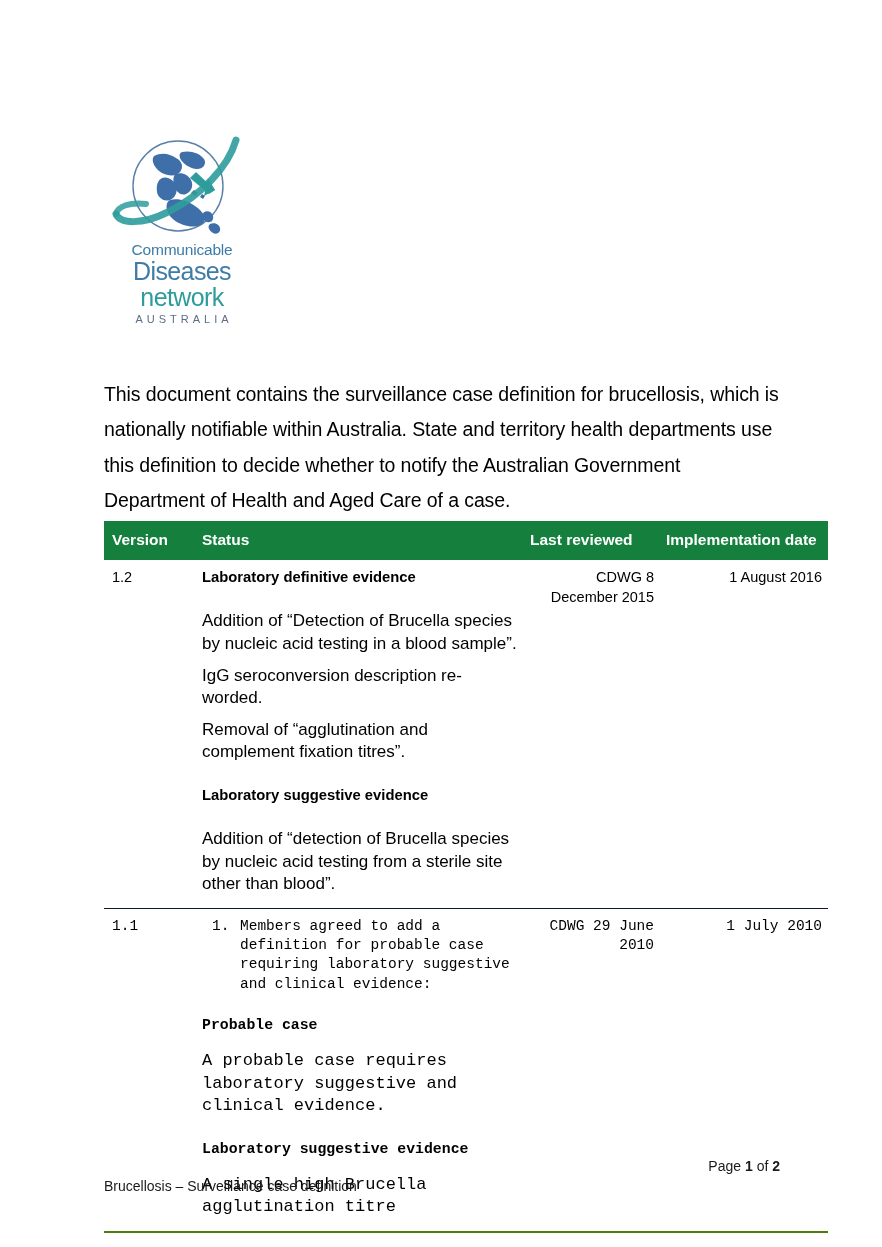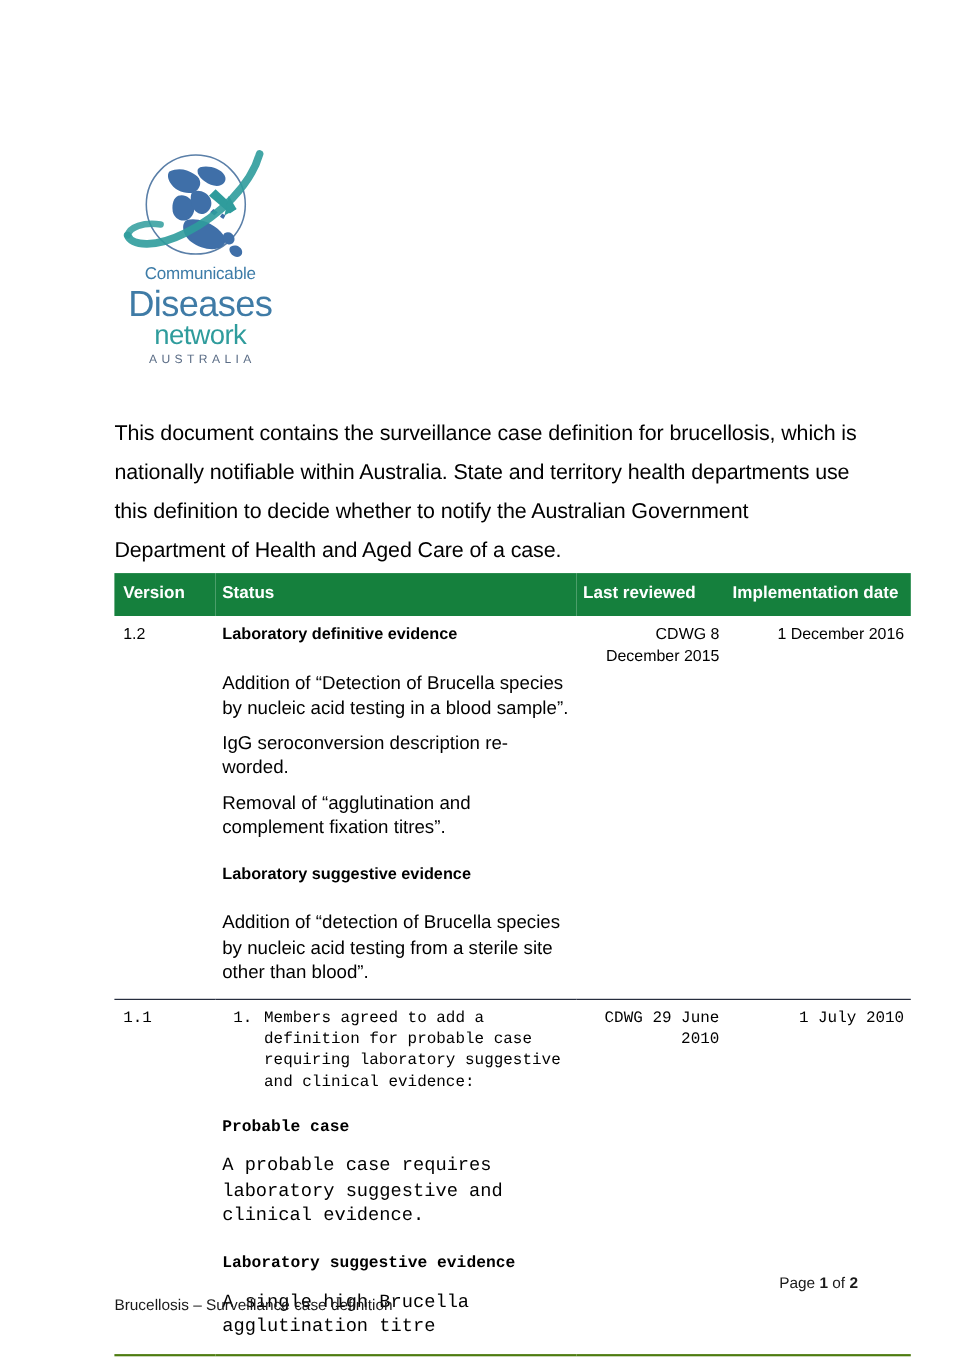--- a/index.html
+++ b/index.html
@@ -56,21 +56,21 @@
   }
   .wm-communicable {
     display: block;
     font-size: 15.5px;
     color: #3d7ca8;
     letter-spacing: -0.2px;
     font-weight: 400;
   }
   .wm-diseases {
     display: block;
-    font-size: 33px;
+    font-size: 25px;
     color: #3f7ba6;
     letter-spacing: -0.6px;
     margin-top: 1px;
   }
   .wm-network {
     display: block;
     font-size: 25px;
     color: #2f9c9c;
     letter-spacing: -0.6px;
     margin-top: 1px;
@@ -277,21 +277,21 @@
           <div class="sp-sm"></div>
           <p class="blk-p">IgG seroconversion description re-worded.</p>
           <div class="sp-sm"></div>
           <p class="blk-p">Removal of “agglutination and complement fixation titres”.</p>
           <div class="sp-lg"></div>
           <p class="blk-head">Laboratory suggestive evidence</p>
           <div class="sp-lg"></div>
           <p class="blk-p">Addition of “detection of Brucella species by nucleic acid testing from a sterile site other than blood”.</p>
         </td>
         <td class="c-last cell-lines">CDWG 8 December 2015</td>
-        <td class="c-impl cell-lines">1 December 2016</td>
+        <td class="c-impl cell-lines">1 August 2016</td>
       </tr>
 
       <tr class="last-row">
         <td class="c-version">1.1</td>
         <td class="c-status">
           <ul class="numlist">
             <li>
               <span class="num">1.</span>
               <span>Members agreed to add a definition for probable case requiring laboratory suggestive and clinical evidence:</span>
             </li>

